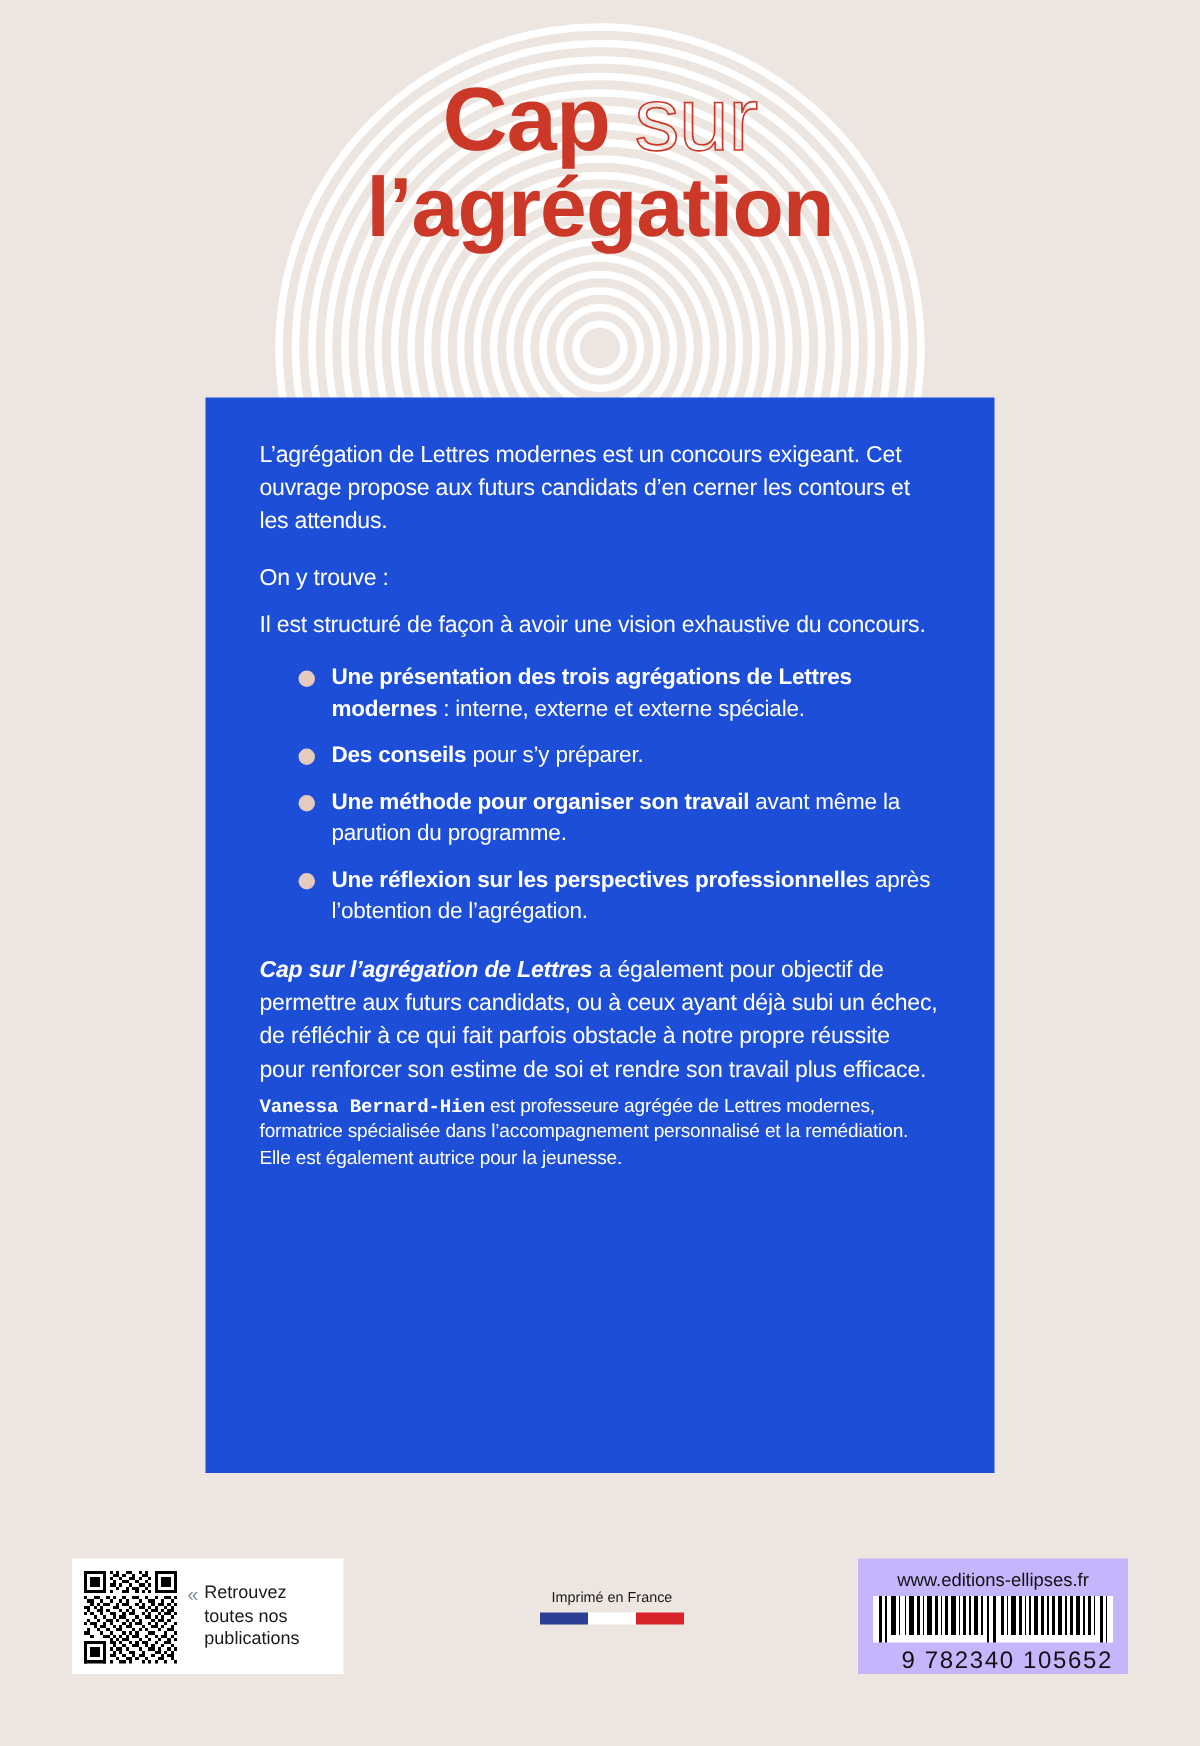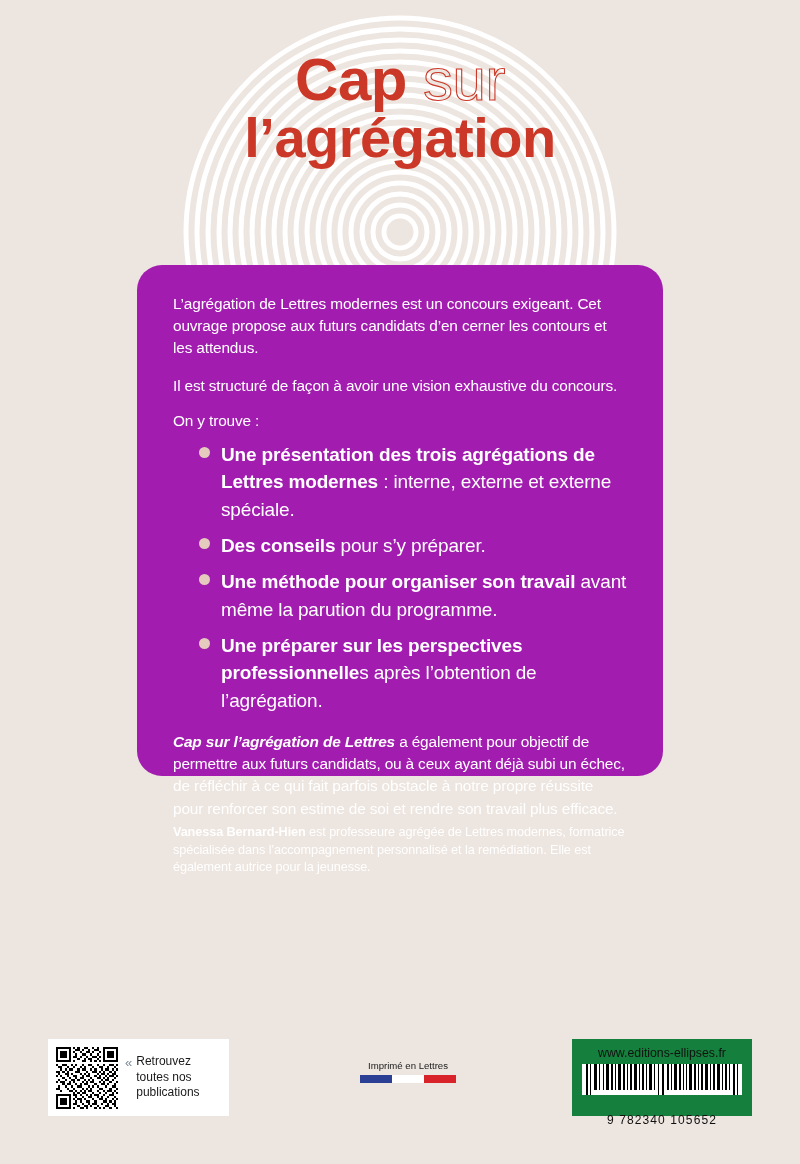--- a/index.html
+++ b/index.html
@@ -58,44 +58,43 @@
     -webkit-text-stroke: 1.1px #cc3827;
     color: transparent;
   }
 
   
   .panel {
     position: absolute;
     left: 137px;
     top: 265px;
     width: 526px;
-    height: 511px;
-    background: #a21caf;
+    height: 717px;
+    background: #1d4ed8;
     color: #ffffff;
     box-sizing: border-box;
     padding: 28px 36px 0 36px;
-    border-radius: 25px;
   }
   .p-text {
     font-size: 15.4px;
     line-height: 1.44;
     margin: 0 0 15px 0;
     letter-spacing: -0.15px;
   }
   .p-text.tight { margin-bottom: 13px; }
   .p-lead-in { margin-bottom: 9px; }
 
   .bullets {
     list-style: none;
     margin: 0 0 17px 0;
     padding: 0 0 0 26px;
   }
   .bullet {
     position: relative;
-    font-size: 19px;
+    font-size: 15px;
     line-height: 1.44;
     margin-bottom: 9px;
     padding-left: 22px;
     letter-spacing: -0.15px;
   }
   .bullet:last-child { margin-bottom: 0; }
   .bullet .dot {
     position: absolute;
     left: 0;
     top: 6px;
@@ -113,21 +112,21 @@
     letter-spacing: -0.15px;
   }
   .closing .ital { font-style: italic; font-weight: 700; }
 
   .bio {
     font-size: 12.7px;
     line-height: 1.4;
     margin: 0;
     letter-spacing: -0.1px;
   }
-  .bio .name { font-weight: 700; }
+  .bio .name { font-weight: 700; font-family: Liberation Mono, monospace; }
 
   
   .footer {
     position: absolute;
     left: 0;
     top: 1038px;
     width: 800px;
     height: 100px;
   }
   .qr-box {
@@ -188,39 +187,40 @@
   .flag .blue  { width: 32px; background: #2b3f94; }
   .flag .white { width: 32px; background: #ffffff; }
   .flag .red   { width: 32px; background: #d8232a; }
 
   .barcode-box {
     position: absolute;
     left: 572px;
     top: 1px;
     width: 180px;
     height: 77px;
-    background: #15803d;
+    background: #c4b5fd;
     box-sizing: border-box;
     padding: 7px 10px 5px 10px;
     text-align: center;
   }
   .barcode-url {
     font-size: 12.3px;
     color: #111111;
     line-height: 1.2;
     margin-bottom: 3px;
     white-space: nowrap;
   }
   .barcode-bars { height: 31px; width: 160px; margin: 0 auto; display: block; }
   .barcode-digits {
-    font-size: 12px;
+    font-size: 16px;
     color: #111111;
     letter-spacing: 1.1px;
-    margin-top: 18px;
+    margin-top: 4px;
     white-space: nowrap;
+    text-align: right;
   }
 </style>
 </head>
 <body>
 
 <div class="hero">
 
   <svg class="rings" viewBox="0 0 800 268" preserveAspectRatio="none" aria-hidden="true">
     <defs>
       <clipPath id="heroClip">
@@ -252,39 +252,39 @@
 
   <div class="title-block">
     <div class="title-line tl1"><span class="t-bold">Cap</span> <span class="t-thin">sur</span></div>
     <div class="title-line tl2"><span class="t-bold">l’agrégation</span></div>
   </div>
 </div>
 
 <div class="panel">
 
   <p class="p-text">L’agrégation de Lettres modernes est un concours exigeant. Cet ouvrage propose aux futurs candidats d’en cerner les contours et les attendus.</p>
+  <p class="p-text p-lead-in">On y trouve :</p>
   <p class="p-text tight">Il est structuré de façon à avoir une vision exhaustive du concours.</p>
-  <p class="p-text p-lead-in">On y trouve :</p>
 
   <ul class="bullets">
     <li class="bullet">
       <span class="dot"></span>
       <span class="b-strong">Une présentation des trois agrégations de Lettres modernes</span><span> : interne, externe et externe spéciale.</span>
     </li>
     <li class="bullet">
       <span class="dot"></span>
       <span class="b-strong">Des conseils</span><span> pour s’y préparer.</span>
     </li>
     <li class="bullet">
       <span class="dot"></span>
       <span class="b-strong">Une méthode pour organiser son travail</span><span> avant même la parution du programme.</span>
     </li>
     <li class="bullet">
       <span class="dot"></span>
-      <span class="b-strong">Une préparer sur les perspectives professionnelle</span><span>s après l’obtention de l’agrégation.</span>
+      <span class="b-strong">Une réflexion sur les perspectives professionnelle</span><span>s après l’obtention de l’agrégation.</span>
     </li>
   </ul>
 
   <p class="closing"><span class="ital">Cap sur l’agrégation de Lettres</span><span> a également pour objectif de permettre aux futurs candidats, ou à ceux ayant déjà subi un échec, de réfléchir à ce qui fait parfois obstacle à notre propre réussite pour renforcer son estime de soi et rendre son travail plus efficace.</span></p>
 
   <p class="bio"><span class="name">Vanessa Bernard-Hien</span><span> est professeure agrégée de Lettres modernes, formatrice spécialisée dans l’accompagnement personnalisé et la remédiation. Elle est également autrice pour la jeunesse.</span></p>
 </div>
 
 <div class="footer">
 
@@ -527,21 +527,21 @@
           <rect x="28" y="28" width="1" height="1"></rect>
       </g>
     </svg>
     <div class="qr-caption-wrap">
       <span class="chevrons">«</span>
       <span class="qr-caption">Retrouvez toutes nos publications</span>
     </div>
   </div>
 
   <div class="print-box">
-    <div class="print-label">Imprimé en Lettres</div>
+    <div class="print-label">Imprimé en France</div>
     <div class="flag">
       <span class="blue"></span>
       <span class="white"></span>
       <span class="red"></span>
     </div>
   </div>
 
   <div class="barcode-box">
     <div class="barcode-url">www.editions-ellipses.fr</div>
     <svg class="barcode-bars" viewBox="0 0 160 31" shape-rendering="crispEdges" aria-hidden="true">

